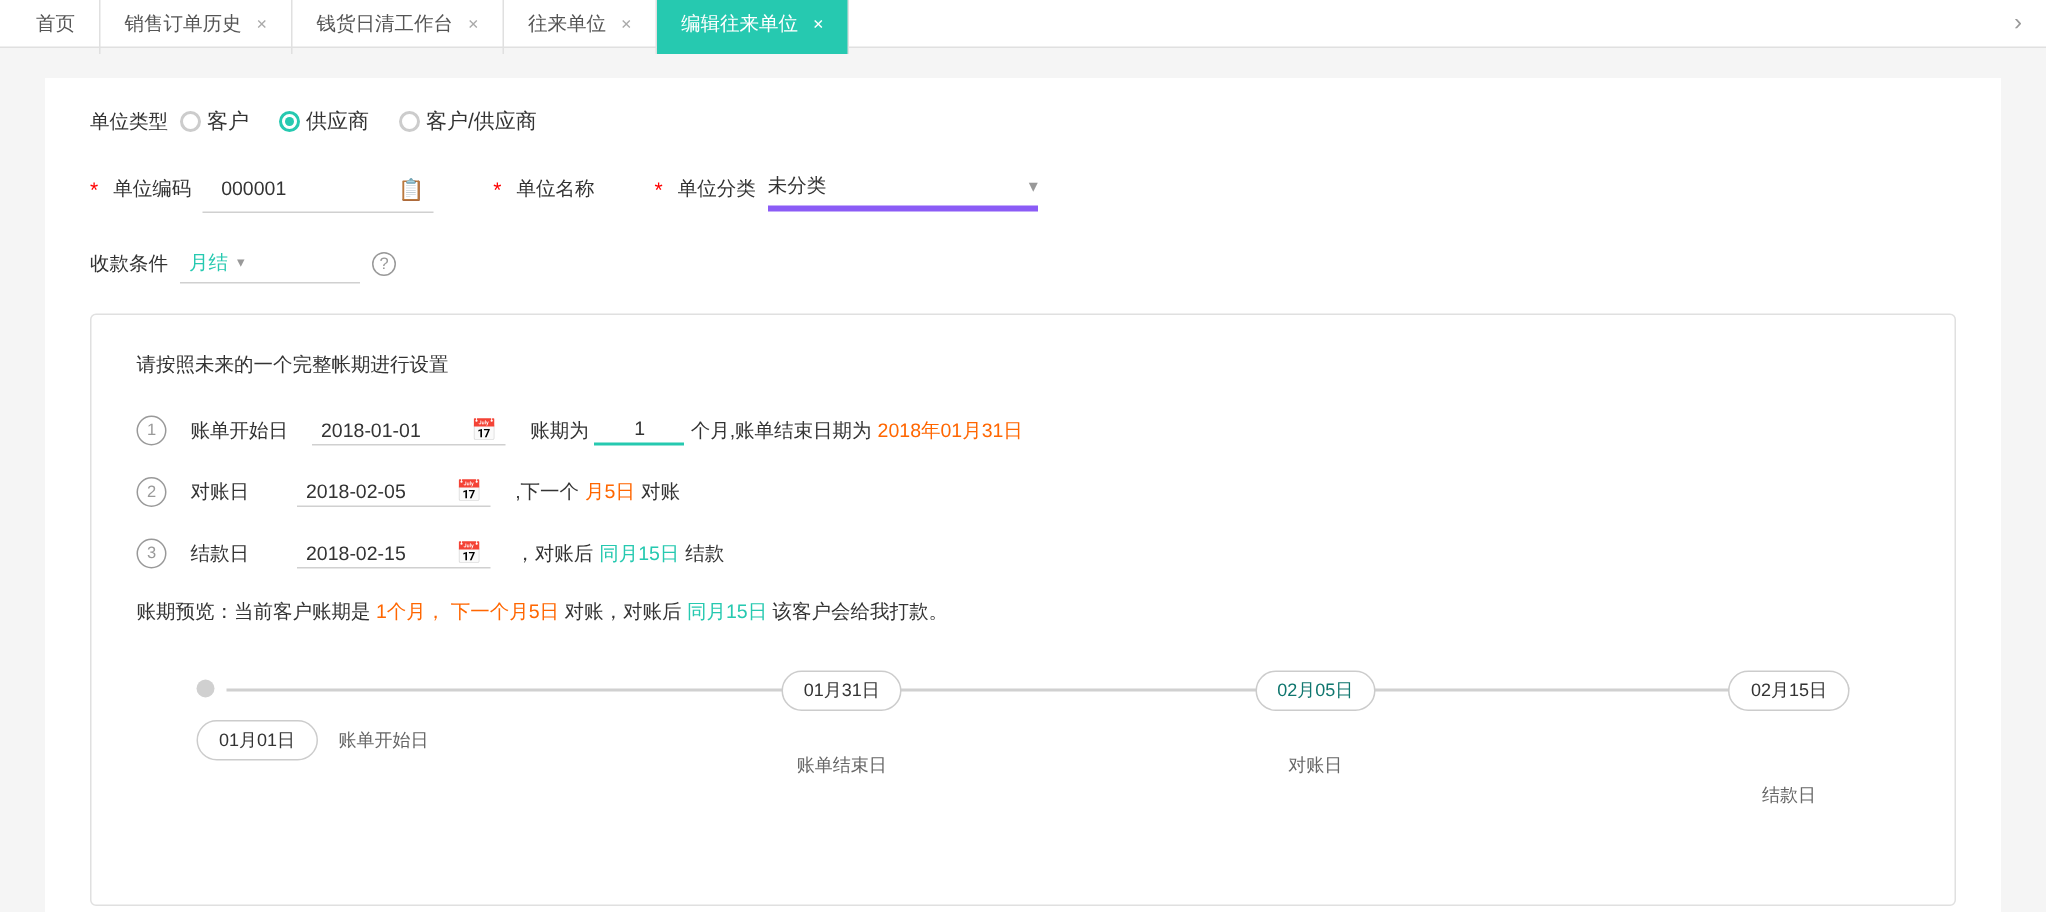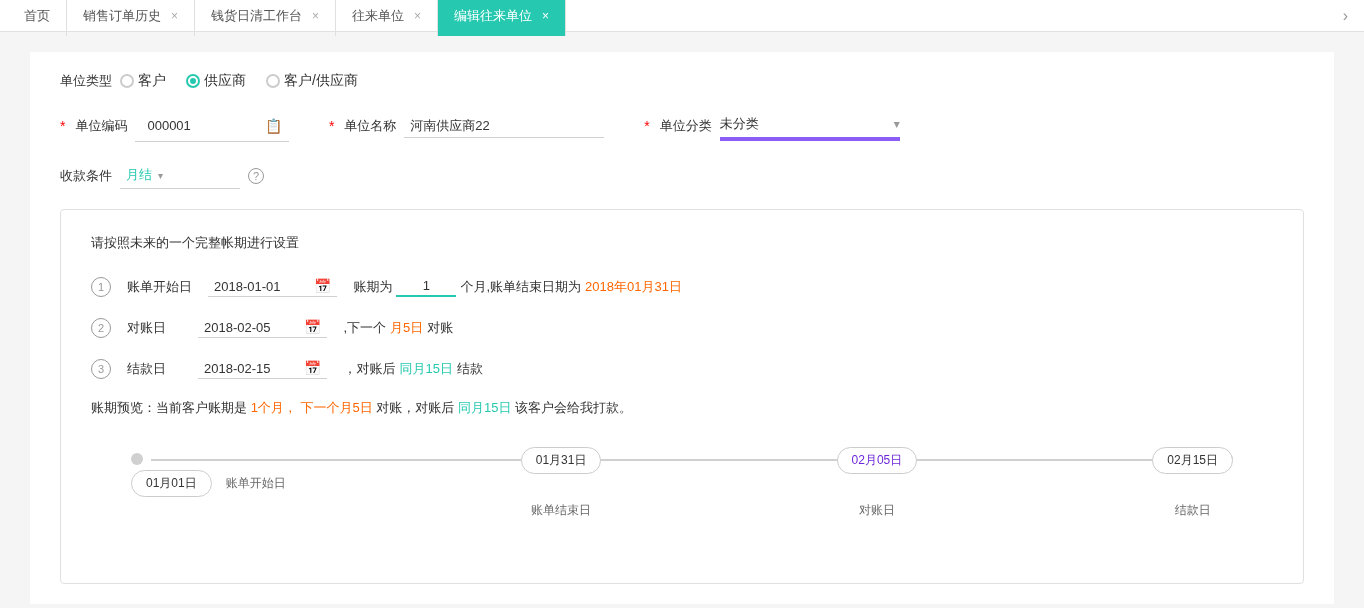--- a/index.html
+++ b/index.html
@@ -313,21 +313,20 @@
         <span class="required-star">*</span>
         <span class="field-label">单位编码</span>
         <div class="input-with-icon">
           <input type="text" class="text-input" style="border: none; outline: none; width: 120px;" value="000001">
           <span class="calendar-icon">📋</span>
         </div>
       </div>
       <div class="form-field">
         <span class="required-star">*</span>
         <span class="field-label">单位名称</span>
-        <input type="text" class="text-input name-input-wide" value="河南供应商22" style="">
       </div>
       <div class="form-field">
         <span class="required-star">*</span>
         <span class="field-label">单位分类</span>
         <div class="dropdown-select">
           <span style="font-size:13px;color:#333;flex:1;">未分类</span>
           <span style="color:#999;font-size:12px;">▾</span>
         </div>
       </div>
     </div>
@@ -414,26 +413,26 @@
               <span style="font-size:12px;color:#666;">账单开始日</span>
             </div>
 
             <div style="display:flex;flex-direction:column;align-items:center;gap:6px;">
               <div style="background:#fff;border:1px solid #ccc;border-radius:20px;padding:4px 14px;font-size:12px;color:#333;">01月31日</div>
               <div style="width:2px;height:16px;background:transparent;"></div>
               <span style="font-size:12px;color:#666;">账单结束日</span>
             </div>
 
             <div style="display:flex;flex-direction:column;align-items:center;gap:6px;">
-              <div style="background:#fff;border:1px solid #ccc;border-radius:20px;padding:4px 14px;font-size:12px;color:#6d28d9;">02月05日</div>
+              <div style="background:#fff;border:1px solid #ccc;border-radius:20px;padding:4px 14px;font-size:12px;color:#0f766e;">02月05日</div>
               <div style="width:2px;height:16px;background:transparent;"></div>
               <span style="font-size:12px;color:#666;">对账日</span>
             </div>
 
-            <div style="display:flex;flex-direction:column;align-items:center;gap:6px;">
+            <div style="display:flex;flex-direction:column;align-items:center;gap:16px;">
               <div style="background:#fff;border:1px solid #ccc;border-radius:20px;padding:4px 14px;font-size:12px;color:#333;">02月15日</div>
               <div style="width:2px;height:16px;background:transparent;"></div>
               <span style="font-size:12px;color:#666;">结款日</span>
             </div>
 
           </div>
         </div>
       </div>
     </div>
 

